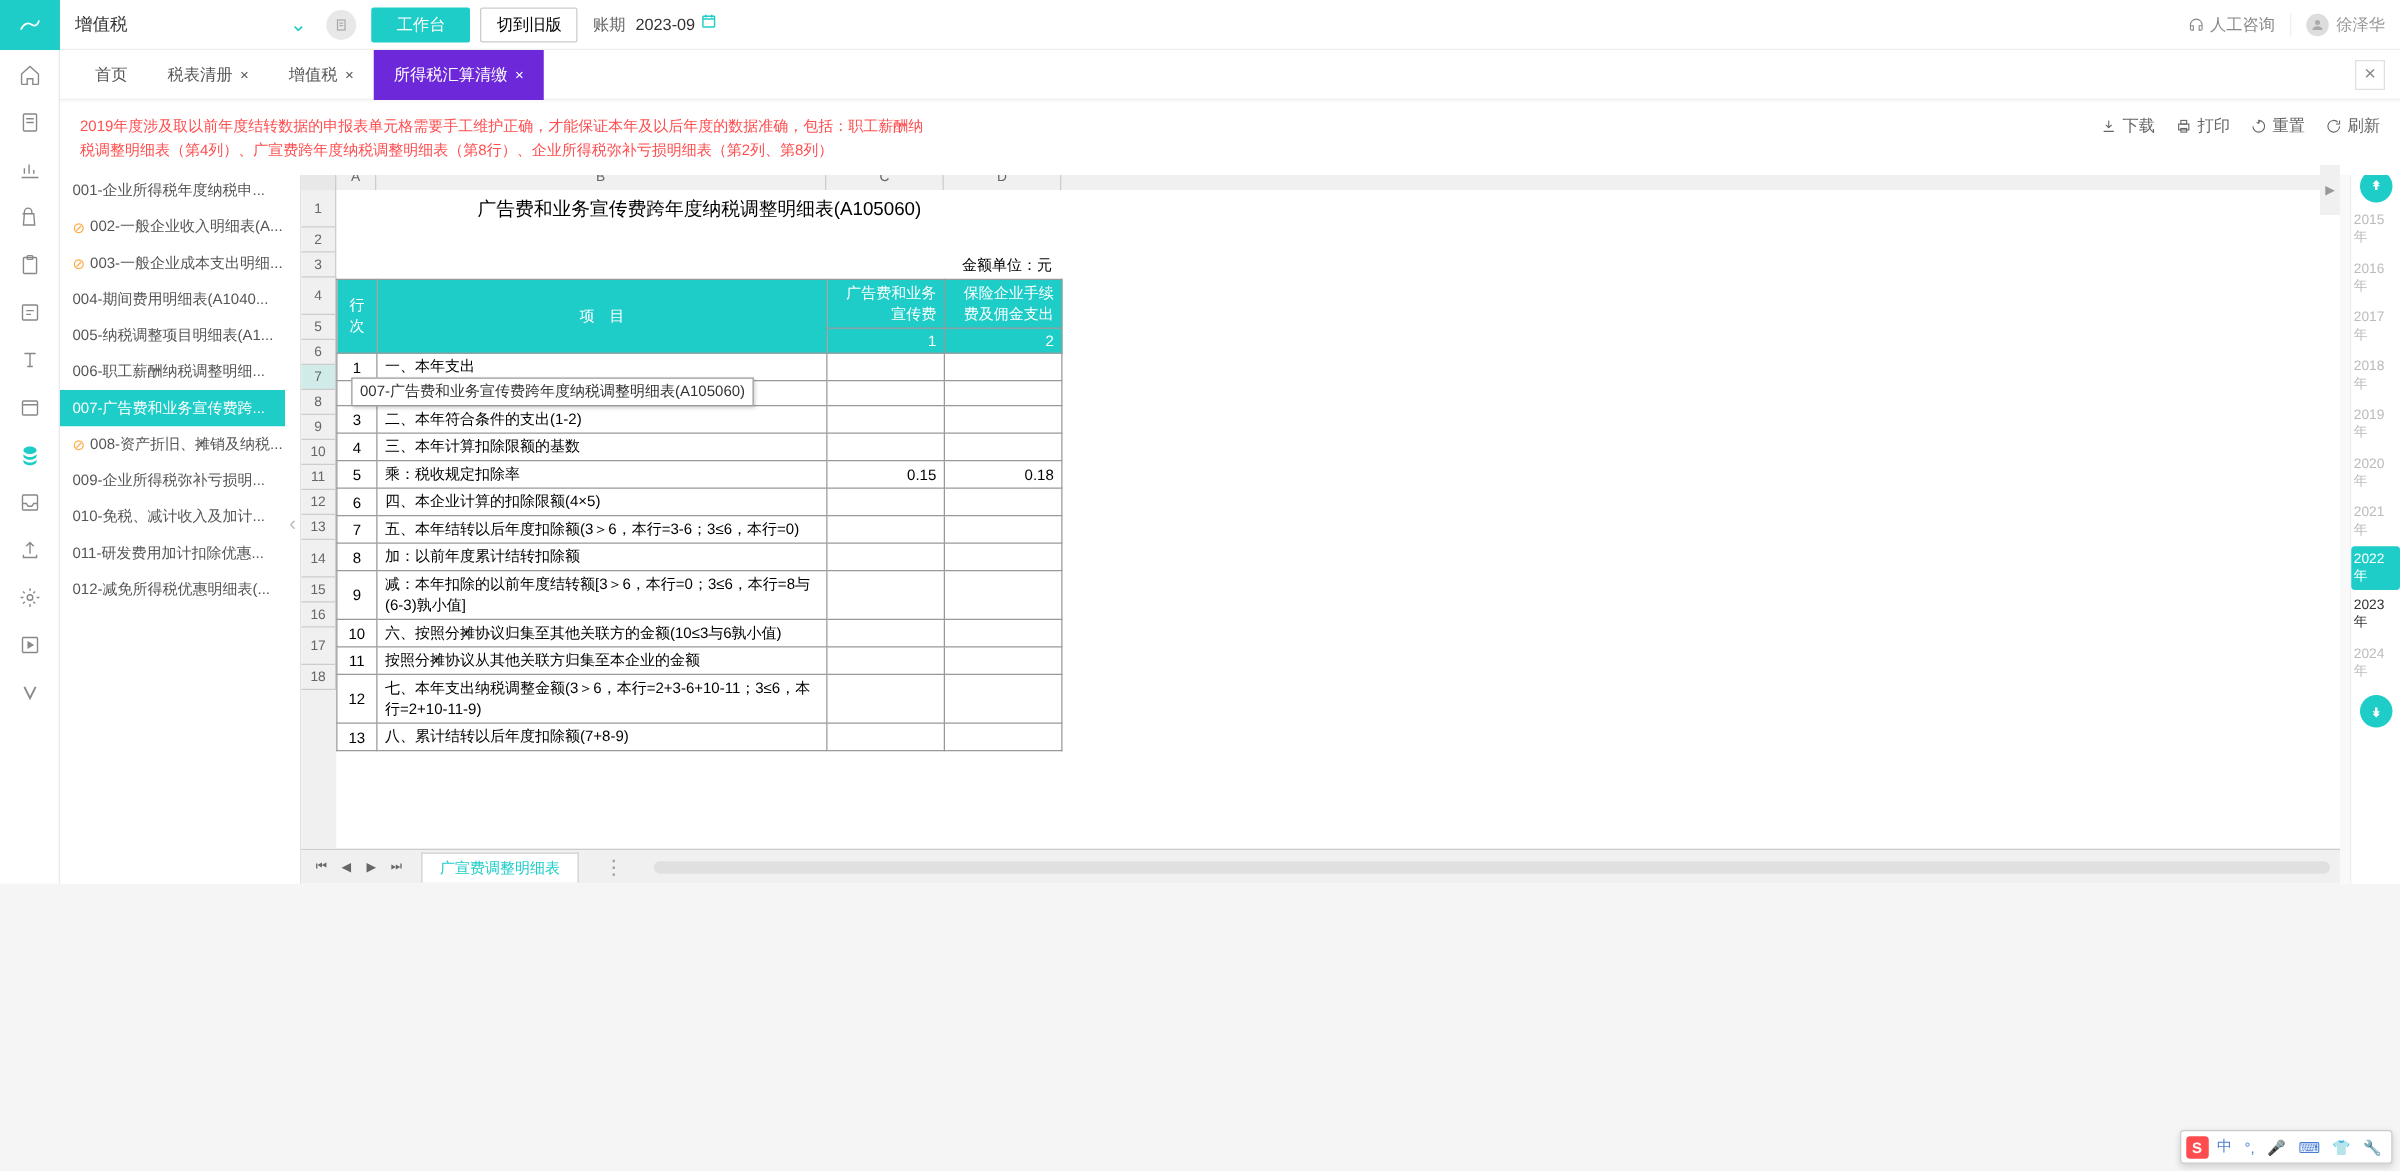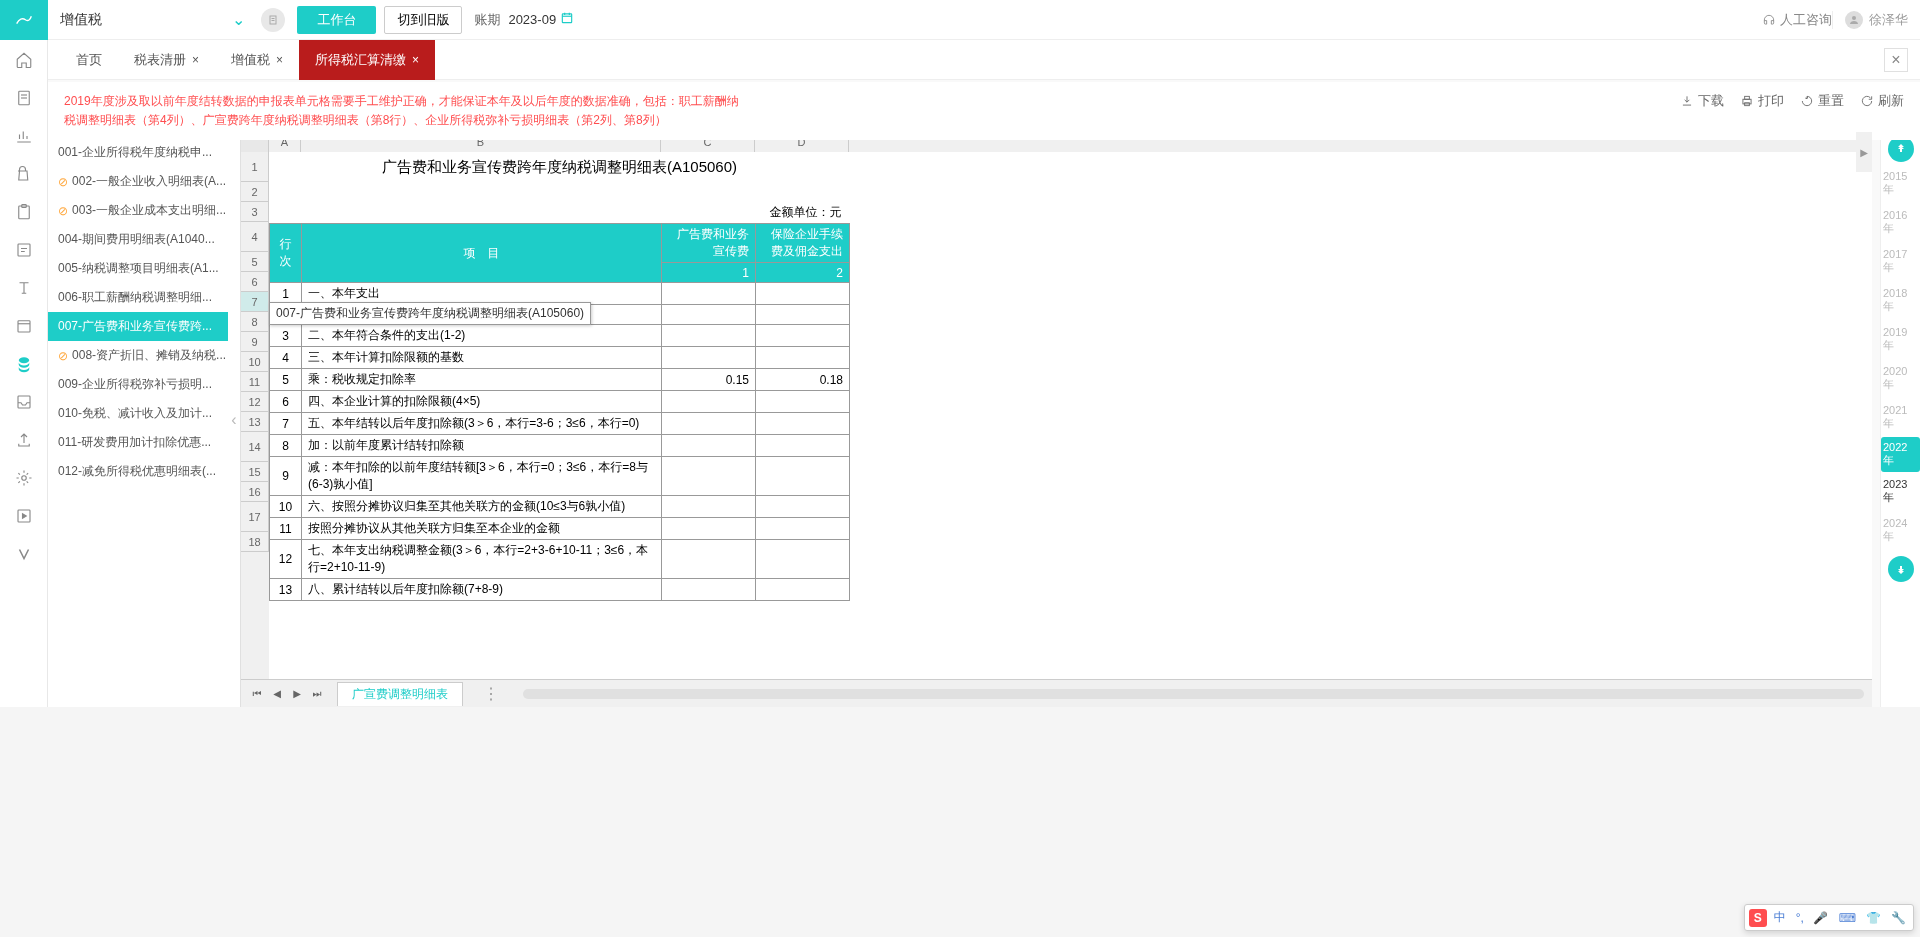--- a/index.html
+++ b/index.html
@@ -18,28 +18,28 @@
 
 .topbar { height: 40px; display: flex; align-items: center; padding: 0 12px; background: #fff; border-bottom: 1px solid #eee; }
 .topbar-title { font-size: 14px; color: #333; margin-right: 130px; }
 .topbar-chevron { color: #1ecdc8; margin-right: 16px; }
 .topbar-doc-icon { width: 24px; height: 24px; border-radius: 50%; background: #e8e8e8; display: flex; align-items: center; justify-content: center; margin-right: 12px; color: #aaa; }
 .btn-primary { background: #1ecdc8; color: #fff; border: none; padding: 5px 20px; border-radius: 2px; font-size: 13px; cursor: pointer; margin-right: 8px; }
 .btn-outline { background: #fff; border: 1px solid #ccc; padding: 4px 12px; border-radius: 2px; font-size: 13px; cursor: pointer; margin-right: 12px; }
 .period-label { font-size: 13px; color: #666; margin-right: 8px; }
 .period-value { font-size: 13px; color: #333; margin-right: 4px; }
 .cal-icon { color: #1ecdc8; }
-.topbar-right { margin-left: auto; display: flex; align-items: center; }
+.topbar-right { margin-left: auto; display: flex; align-items: center; gap: 12px; }
 .service-icon { color: #888; font-size: 13px; display: flex; align-items: center; gap: 4px; }
 .user-info { display: flex; align-items: center; gap: 6px; color: #999; font-size: 13px; padding-left: 12px; border-left: 1px solid #eee; }
 .avatar-icon { width: 18px; height: 18px; border-radius: 50%; background: #ddd; display: flex; align-items: center; justify-content: center; }
 
 .tabbar { height: 40px; display: flex; align-items: center; padding: 0 12px; background: #fff; border-bottom: 1px solid #eee; }
 .tab { padding: 0 16px; height: 40px; display: flex; align-items: center; font-size: 13px; color: #555; cursor: pointer; gap: 6px; }
-.tab.active { background: #b91c1c; color: #fff; }
+.tab.active { background: #6d28d9; color: #fff; }
 .tab-close { font-size: 12px; cursor: pointer; }
 .tab-collapse { margin-left: auto; width: 24px; height: 24px; display: flex; align-items: center; justify-content: center; color: #888; cursor: pointer; border: 1px solid #e0e0e0; }
 
 .content { flex: 1; display: flex; background: #f9f9f9; position: relative; }
 
 .info-bar { position: absolute; top: 2px; left: 0; right: 0; padding: 10px 16px; display: flex; align-items: flex-start; background: #fff; min-height: 52px; }
 .info-text { color: #ff4d4f; font-size: 12px; line-height: 1.6; max-width: 680px; }
 .info-actions { margin-left: auto; display: flex; gap: 16px; }
 .info-action { display: flex; align-items: center; gap: 4px; font-size: 13px; color: #666; cursor: pointer; }
 
@@ -456,21 +456,21 @@
                       <td class="val-col"></td>
                     </tr>
                     <tr>
                       <td class="num-col">13</td>
                       <td class="proj-col">八、累计结转以后年度扣除额(7+8-9)</td>
                       <td class="val-col"></td>
                       <td class="val-col"></td>
                     </tr>
                   </tbody>
               </table>
-              <div class="tooltip-box" style="left:0px; top:150px;">007-广告费和业务宣传费跨年度纳税调整明细表(A105060)</div>
+              <div class="tooltip-box" style="left:12px; top:150px;">007-广告费和业务宣传费跨年度纳税调整明细表(A105060)</div>
             </div>
           </div>
           <div class="sheet-footer">
             <span class="sheet-nav-btn">⏮</span>
             <span class="sheet-nav-btn">◀</span>
             <span class="sheet-nav-btn">▶</span>
             <span class="sheet-nav-btn">⏭</span>
             <div class="sheet-tab">广宣费调整明细表</div>
             <div style="width:12px;"></div>
             <span style="color:#999;">⋮</span>

